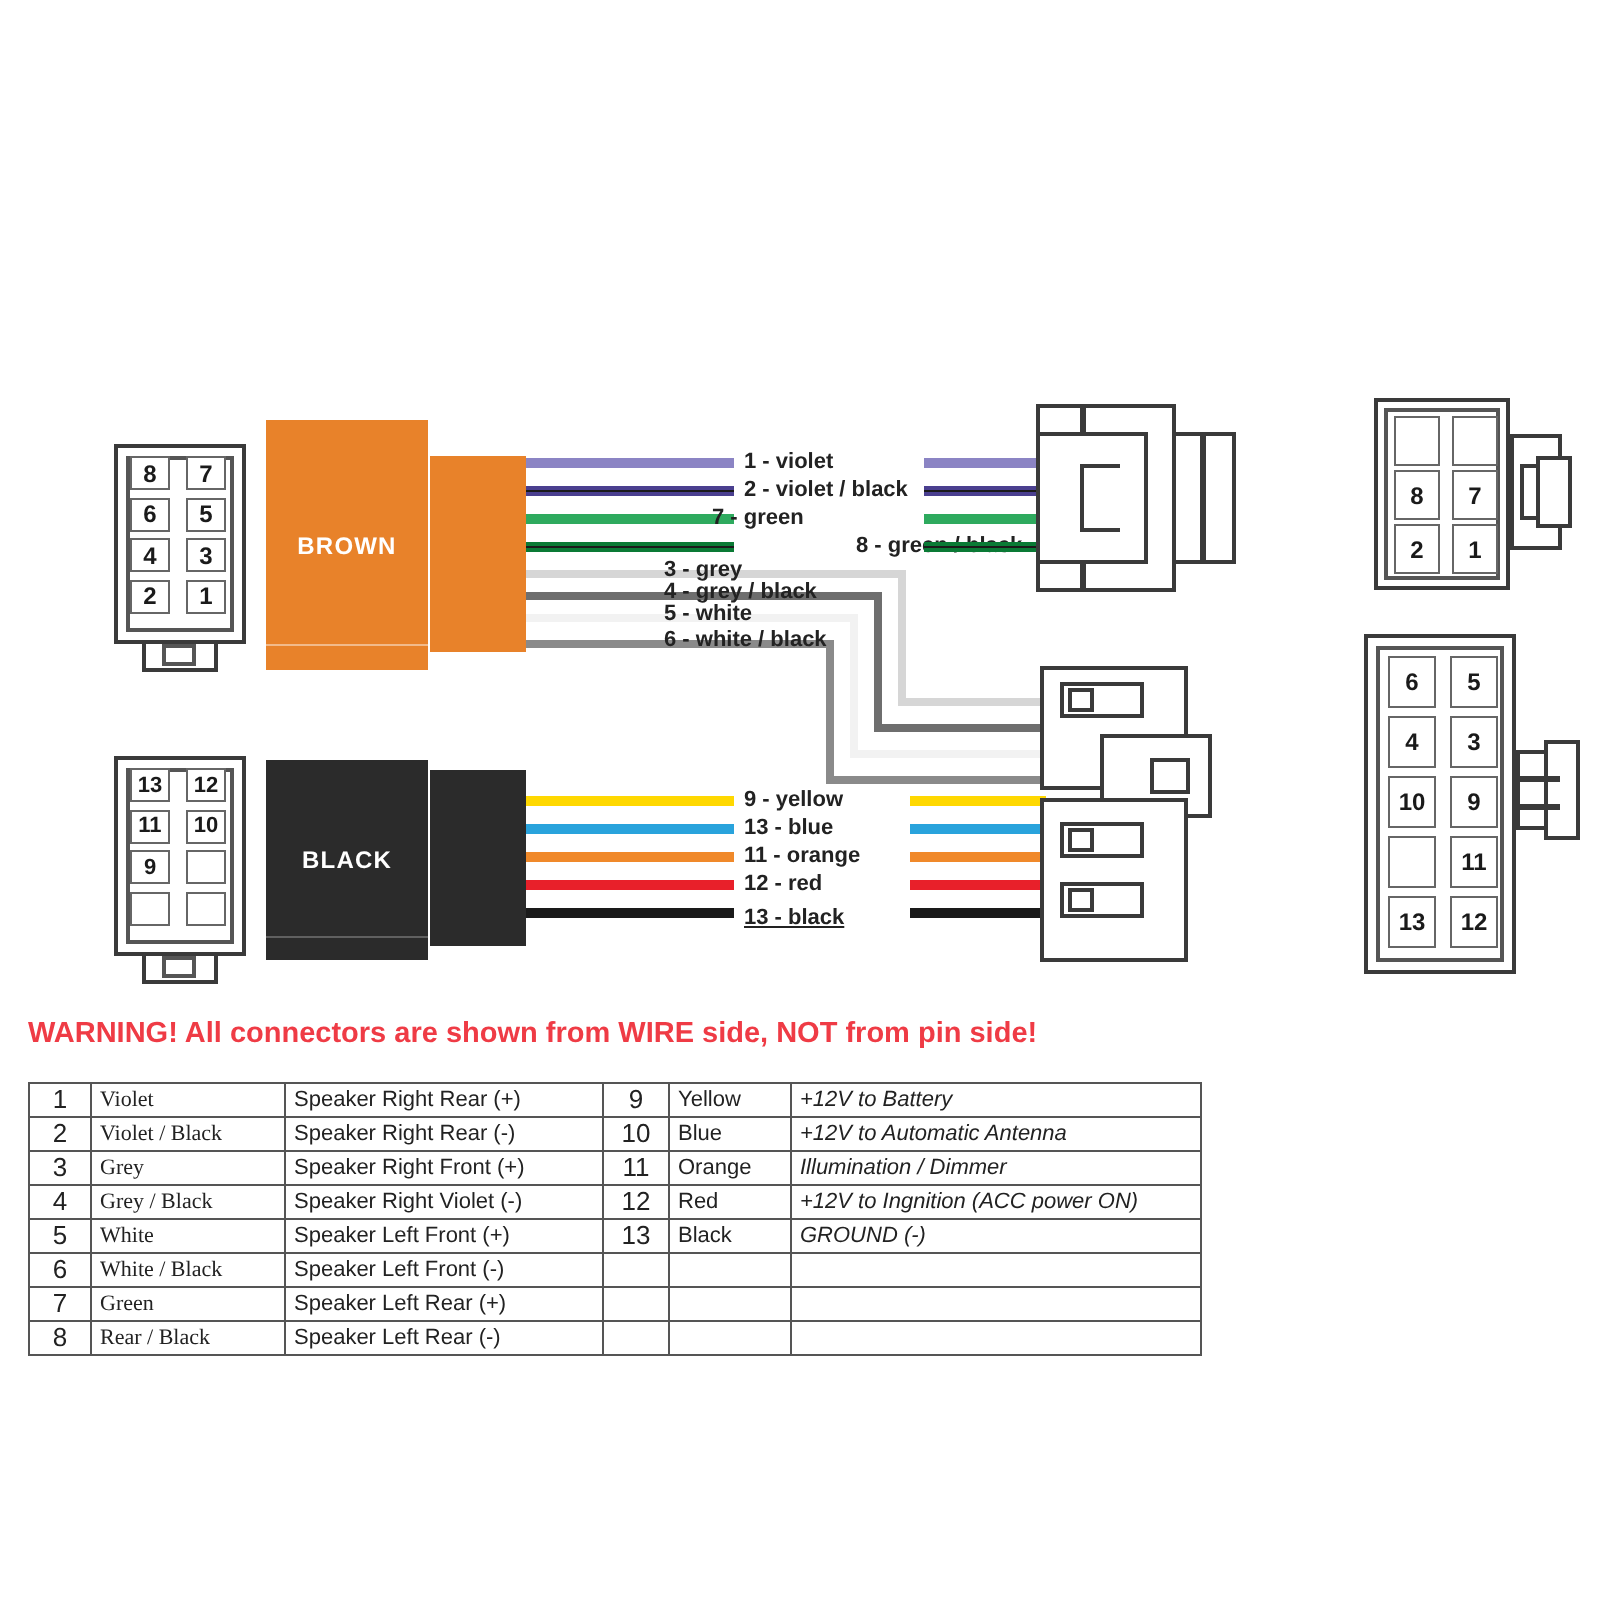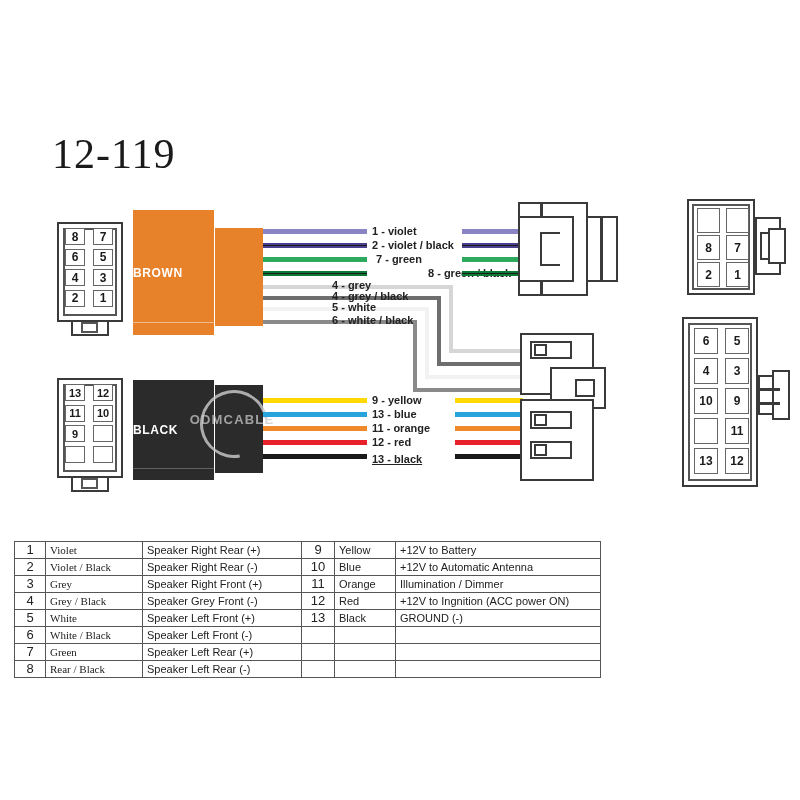--- a/index.html
+++ b/index.html
@@ -55,21 +55,21 @@
     position:absolute;
     border:2px solid #555;
     background:#fff;
     box-sizing:border-box;
   }
 
   
   .block{
     position:absolute;
     box-sizing:border-box;
-    display:flex;align-items:center;justify-content:flex-start;
+    display:flex;align-items:center;justify-content:center;
     font-weight:700;font-size:12px;letter-spacing:.6px;
     color:#ffffff;
   }
   .block.brown{background:#e8822a;}
   .block.brown2{background:#e8822a;}
   .block.black{background:#2b2b2b;}
   .block.black2{background:#2b2b2b;}
   .hairline{position:absolute;background:rgba(255,255,255,.45);height:1px;}
 
   
@@ -105,21 +105,21 @@
     height:16px;
     padding:0 4px;
     white-space:nowrap;
     line-height:16px;
   }
   td.num{width:22px;text-align:center;font-size:13px;}
   td.col{width:88px;font-family:Liberation Serif, serif;}
   td.fn{width:150px;}
   td.num2{width:24px;text-align:center;font-size:13px;}
   td.col2{width:52px;}
-  td.fn2{width:196px;}
+  td.fn2{width:196px;font-style:italic;}
 
   
   #watermark{
     position:absolute;left:172px;top:392px;
     width:120px;height:58px;
     pointer-events:none;
   }
   #wm-text{
     position:absolute;left:0;top:20px;width:120px;
     text-align:center;
@@ -132,21 +132,20 @@
     border:3px solid rgba(205,205,205,.8);
     border-right-color:transparent;
     transform:rotate(35deg);
   }
 </style>
 </head>
 <body>
 
 <div id="stage">
 
-  <div id="title">12-119</div>
 
   <div class="housing" style="left:57px;top:222px;width:66px;height:100px;">
     <div class="housing-inner" style="left:4px;top:4px;width:54px;height:88px;"></div>
   </div>
   <div id="brown-pins">
       <div class="pin" style="left: 65px; top: 228px; width: 20px; height: 17px; font-size: 12px;">8</div>
       <div class="pin" style="left: 93px; top: 228px; width: 20px; height: 17px; font-size: 12px;">7</div>
       <div class="pin" style="left: 65px; top: 248.5px; width: 20px; height: 17px; font-size: 12px;">6</div>
       <div class="pin" style="left: 93px; top: 248.5px; width: 20px; height: 17px; font-size: 12px;">5</div>
       <div class="pin" style="left: 65px; top: 269px; width: 20px; height: 17px; font-size: 12px;">4</div>
@@ -178,46 +177,42 @@
   </div>
   <div class="hairline" style="left:133px;top:322px;width:81px;"></div>
   <div class="block brown2" style="left:215px;top:228px;width:48px;height:98px;"></div>
 
   <div class="block black" style="left:133px;top:380px;width:81px;height:100px;">
     <span>BLACK</span>
   </div>
   <div class="hairline" style="left:133px;top:468px;width:81px;background:rgba(255,255,255,.25);"></div>
   <div class="block black2" style="left:215px;top:385px;width:48px;height:88px;"></div>
 
-  <div id="watermark">
-    <div id="wm-ring"></div>
-    <div id="wm-text">ODMCABLE</div>
-  </div>
 
   <div id="wires">
       <div class="wire" style="left: 263px; top: 229px; width: 104px; height: 5px; background: rgb(139, 132, 196);"></div>
       <div class="wlabel" style="left: 372px; top: 225px;">1 - violet</div>
       <div class="wire" style="left: 462px; top: 229px; width: 58px; height: 5px; background: rgb(139, 132, 196);"></div>
       <div class="wire" style="left: 263px; top: 243px; width: 104px; height: 5px; background: rgb(74, 63, 143);"></div>
       <div class="wire" style="left: 263px; top: 244.6px; width: 104px; height: 1.8px; background: rgb(26, 26, 26);"></div>
       <div class="wlabel" style="left: 372px; top: 239px;">2 - violet / black</div>
       <div class="wire" style="left: 462px; top: 243px; width: 58px; height: 5px; background: rgb(74, 63, 143);"></div>
       <div class="wire" style="left: 462px; top: 244.6px; width: 58px; height: 1.8px; background: rgb(26, 26, 26);"></div>
       <div class="wire" style="left: 263px; top: 257px; width: 104px; height: 5px; background: rgb(46, 170, 94);"></div>
-      <div class="wlabel" style="left: 376px; top: 253px;">7 - green</div>
+      <div class="wlabel" style="left: 356px; top: 253px;">7 - green</div>
       <div class="wire" style="left: 462px; top: 257px; width: 58px; height: 5px; background: rgb(46, 170, 94);"></div>
       <div class="wire" style="left: 263px; top: 271px; width: 104px; height: 5px; background: rgb(10, 122, 53);"></div>
       <div class="wire" style="left: 263px; top: 272.6px; width: 104px; height: 1.8px; background: rgb(26, 26, 26);"></div>
       <div class="wlabel" style="left: 392px; top: 267px; padding-left: 36px;">8 - green / black</div>
       <div class="wire" style="left: 462px; top: 271px; width: 58px; height: 5px; background: rgb(10, 122, 53);"></div>
       <div class="wire" style="left: 462px; top: 272.6px; width: 58px; height: 1.8px; background: rgb(26, 26, 26);"></div>
       <div class="wire" style="left: 263px; top: 285px; width: 190px; height: 4px; background: rgb(214, 214, 214);"></div>
       <div class="wire" style="left: 449px; top: 285px; width: 4px; height: 64px; background: rgb(214, 214, 214);"></div>
       <div class="wire" style="left: 449px; top: 349px; width: 73px; height: 4px; background: rgb(214, 214, 214);"></div>
-      <div class="wlabel" style="left: 332px; top: 279px;">4 - grey</div>
+      <div class="wlabel" style="left: 332px; top: 279px;">3 - grey</div>
       <div class="wire" style="left: 263px; top: 296px; width: 178px; height: 4px; background: rgb(110, 110, 110);"></div>
       <div class="wire" style="left: 437px; top: 296px; width: 4px; height: 66px; background: rgb(110, 110, 110);"></div>
       <div class="wire" style="left: 437px; top: 362px; width: 85px; height: 4px; background: rgb(110, 110, 110);"></div>
       <div class="wlabel" style="left: 332px; top: 290px;">4 - grey / black</div>
       <div class="wire" style="left: 263px; top: 307px; width: 166px; height: 4px; background: rgb(242, 242, 242);"></div>
       <div class="wire" style="left: 425px; top: 307px; width: 4px; height: 68px; background: rgb(242, 242, 242);"></div>
       <div class="wire" style="left: 425px; top: 375px; width: 97px; height: 4px; background: rgb(242, 242, 242);"></div>
       <div class="wlabel" style="left: 332px; top: 301px;">5 - white</div>
       <div class="wire" style="left: 263px; top: 320px; width: 154px; height: 4px; background: rgb(138, 138, 138);"></div>
       <div class="wire" style="left: 413px; top: 320px; width: 4px; height: 68px; background: rgb(138, 138, 138);"></div>
@@ -296,20 +291,21 @@
       <div class="pin" style="left: 694px; top: 358px; width: 24px; height: 26px; font-size: 12px;">4</div>
       <div class="pin" style="left: 725px; top: 358px; width: 24px; height: 26px; font-size: 12px;">3</div>
       <div class="pin" style="left: 694px; top: 388px; width: 24px; height: 26px; font-size: 12px;">10</div>
       <div class="pin" style="left: 725px; top: 388px; width: 24px; height: 26px; font-size: 12px;">9</div>
       <div class="pin" style="left: 694px; top: 418px; width: 24px; height: 26px; font-size: 12px;"></div>
       <div class="pin" style="left: 725px; top: 418px; width: 24px; height: 26px; font-size: 12px;">11</div>
       <div class="pin" style="left: 694px; top: 448px; width: 24px; height: 26px; font-size: 12px;">13</div>
       <div class="pin" style="left: 725px; top: 448px; width: 24px; height: 26px; font-size: 12px;">12</div>
     </div>
 
+  <div id="warning">WARNING! All connectors are shown from WIRE side, NOT from pin side!</div>
 
   <table id="pintable">
     <tbody id="pintable-body">
         <tr>
           <td class="num">1</td>
           <td class="col">Violet</td>
           <td class="fn">Speaker Right Rear (+)</td>
           <td class="num2">9</td>
           <td class="col2">Yellow</td>
           <td class="fn2">+12V to Battery</td>
@@ -326,21 +322,21 @@
           <td class="num">3</td>
           <td class="col">Grey</td>
           <td class="fn">Speaker Right Front (+)</td>
           <td class="num2">11</td>
           <td class="col2">Orange</td>
           <td class="fn2">Illumination / Dimmer</td>
         </tr>
         <tr>
           <td class="num">4</td>
           <td class="col">Grey / Black</td>
-          <td class="fn">Speaker Grey Front (-)</td>
+          <td class="fn">Speaker Right Violet (-)</td>
           <td class="num2">12</td>
           <td class="col2">Red</td>
           <td class="fn2">+12V to Ingnition (ACC power ON)</td>
         </tr>
         <tr>
           <td class="num">5</td>
           <td class="col">White</td>
           <td class="fn">Speaker Left Front (+)</td>
           <td class="num2">13</td>
           <td class="col2">Black</td>

